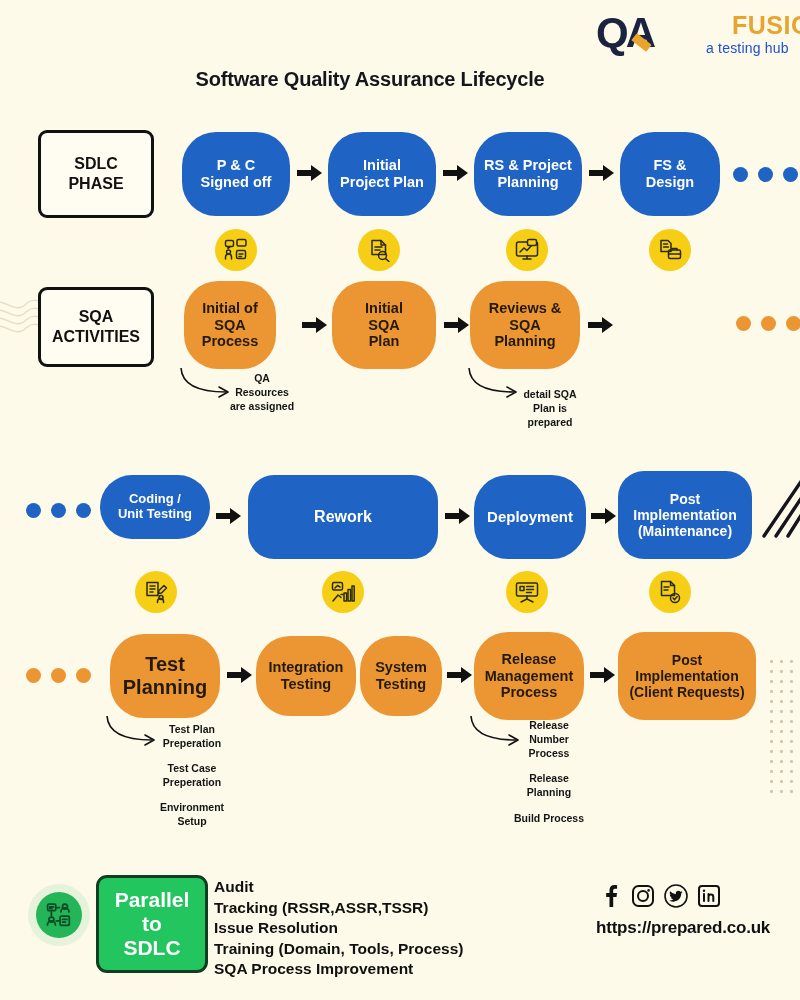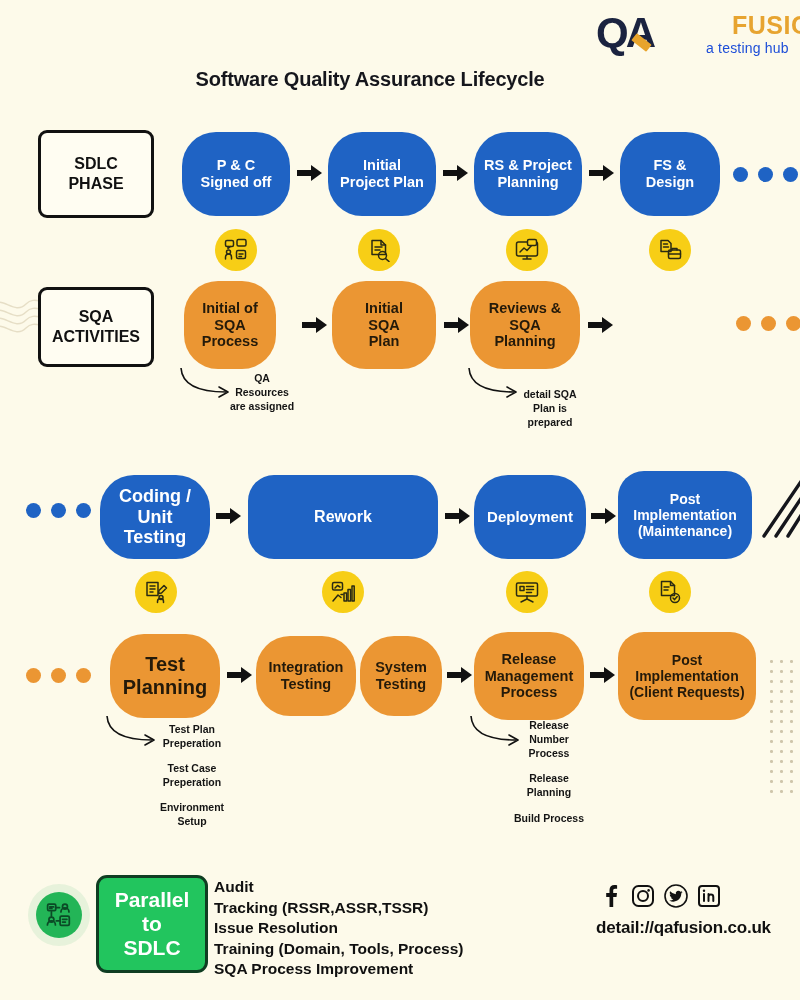--- a/index.html
+++ b/index.html
@@ -361,21 +361,21 @@
   <div class="annot" style="left:504px; top:388px; width:92px;">detail SQA
 Plan is
 prepared</div>
 
   <div class="dots blue" style="left:26px; top:503px;">
     <i></i>
       <i></i>
       <i></i>
   </div>
 
-  <div class="node blue" style="left:100px; top:475px; width:110px; height:84px; font-size:18px;">
+  <div class="node blue" style="left:100px; top:475px; width:110px; height:64px; font-size:13px;">
     <span class="txt">Coding /
 Unit Testing</span>
   </div>
   <div class="arrow" style="left:216px; top:506px;">
     <svg width="26" height="20" viewBox="0 0 26 20">
         <path d="M0 7h14V2l11 8-11 8v-5H0z" fill="#111"></path>
       </svg>
   </div>
 
   <div class="node blue" style="left:248px; top:475px; width:190px; height:84px; font-size:16px; border-radius:26px;">
@@ -564,16 +564,16 @@
       <svg width="24" height="24" viewBox="0 0 24 24" fill="none" stroke="#111" stroke-width="2">
         <rect x="2" y="2" width="20" height="20" rx="3"></rect>
         <path d="M7 10v7" stroke-linecap="round"></path>
           <circle cx="7" cy="6.8" r="1.2" fill="#111" stroke="none"></circle>
         <path d="M11.5 17v-4a2.4 2.4 0 014.8 0v4" stroke-linecap="round"></path>
         <path d="M11.5 10v1" stroke-linecap="round"></path>
       </svg>
     </span>
   </div>
 
-  <div class="site-url" style="left:596px; top:918px;">detail://qafusion.co.uk</div>
+  <div class="site-url" style="left:596px; top:918px;">https://prepared.co.uk</div>
 
 
 </div>
 
 </body></html>

